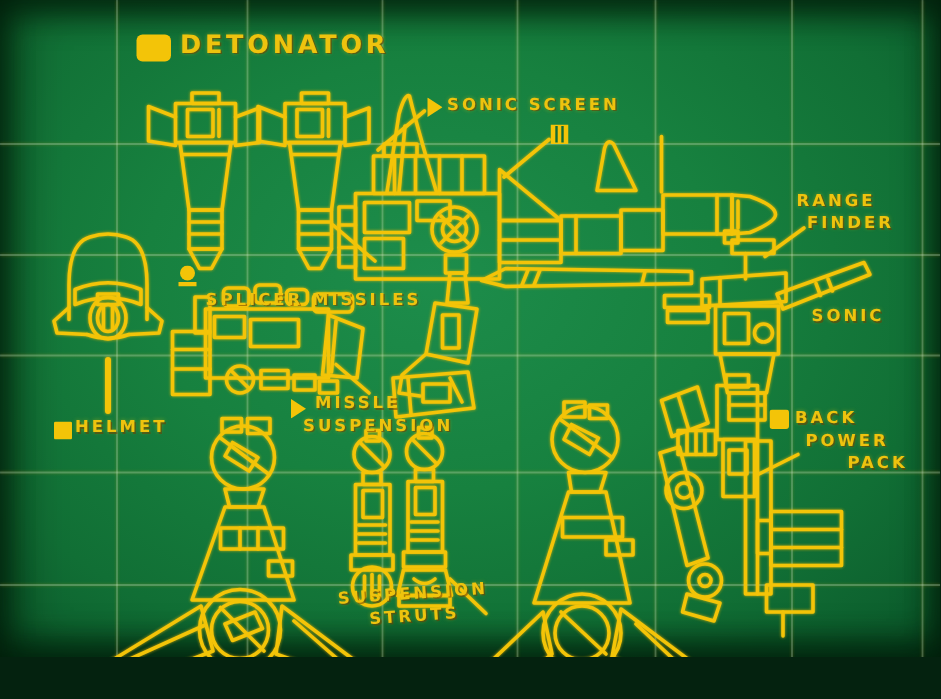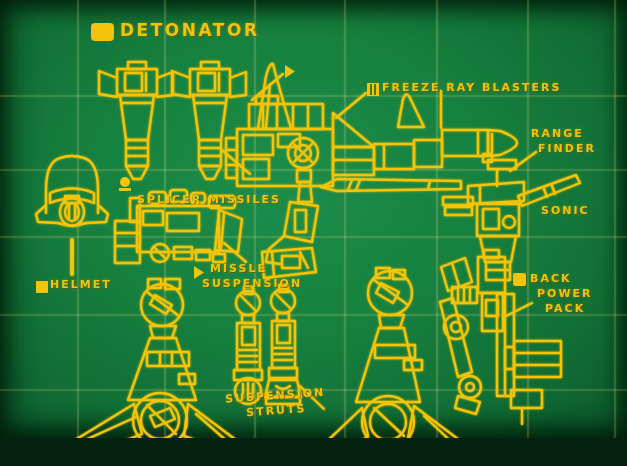--- a/index.html
+++ b/index.html
@@ -12,21 +12,21 @@
   }
   svg.art{position:absolute;left:0;top:0;filter:drop-shadow(0 0 1px rgba(255,190,0,.75));}
   .lbl{
     position:absolute;color:#eec30e;font-weight:bold;font-size:11px;letter-spacing:2px;
     white-space:nowrap;text-shadow:1px 1px 0 rgba(110,60,0,.55), 0 0 3px rgba(255,210,0,.4);
     line-height:15px;
   }
   .lbl .ln{display:block;}
   .title{font-size:17px;letter-spacing:2.5px;}
   .ico{position:absolute;display:block;}
-  .ind1{margin-left:7px;} .ind2{margin-left:15px;} .ind-r{margin-left:10px;}
+  .ind1{margin-left:7px;} .ind2{margin-left:0;padding-left:35px;} .ind-r{margin-left:10px;}
   .tilt{transform:rotate(-4deg);transform-origin:left bottom;}
 </style>
 </head>
 <body>
 
 <div class="stage">
 
   <svg class="art" width="627" height="466" viewBox="0 0 627 466">
     <defs>
       <g id="missile">
@@ -315,22 +315,22 @@
       </svg>
   </span>
   <span class="ico" style="left:513px;top:271px;">
     <svg width="13" height="13">
         <rect x="0" y="0" width="13" height="13" rx="2" fill="#f3c408"></rect>
       </svg>
   </span>
 
   <div class="lbl title" style="left:120px;top:23px;">DETONATOR</div>
 
-
-  <div class="lbl" style="left:382px;top:80px;">FREEZE RAY BLASTERS</div>
+  <div class="lbl" style="left:298px;top:62px;">SONIC SCREEN</div>
+
 
   <div class="lbl" style="left:531px;top:126px;">
     <span class="ln">RANGE</span>
     <span class="ln ind1">FINDER</span>
   </div>
 
   <div class="lbl" style="left:531px;top:203px;">
     <span class="ln ind-r">SONIC</span>
   </div>
 

